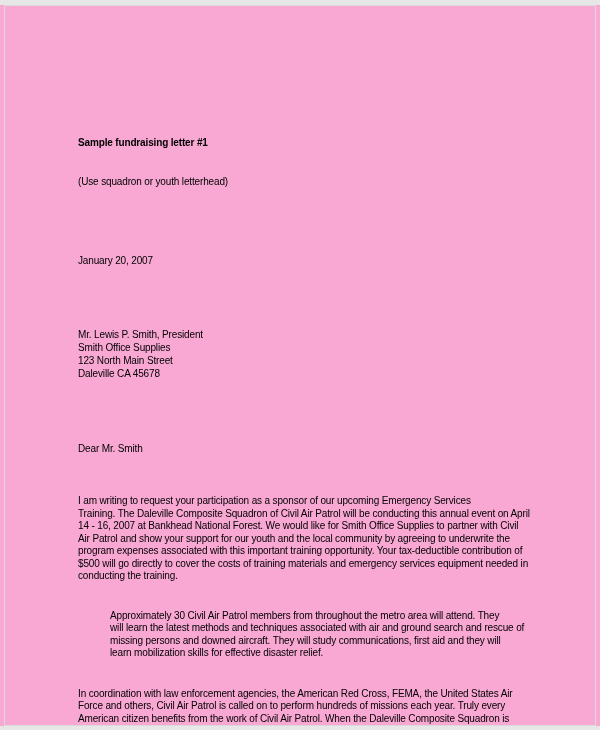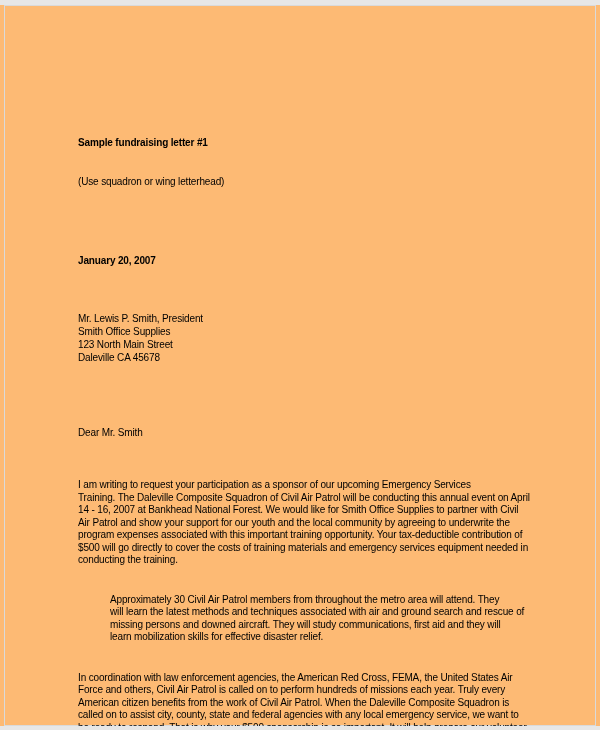--- a/index.html
+++ b/index.html
@@ -1,20 +1,20 @@
 <!DOCTYPE html>
 <html><head>
 <meta charset="utf-8">
 <style>
   html, body { margin: 0; padding: 0; background: #ffffff; }
   .page {
     position: relative;
     width: 600px;
     height: 730px;
-    background: #fdba74;
+    background: #f9a8d4;
     overflow: hidden;
     font-family: "Liberation Sans", sans-serif;
   }
   .edge-strip-top {
     position: absolute; top: 0; left: 0; width: 100%; height: 5px;
     background: #e7e7e7;
   }
   .edge-strip-bottom {
     position: absolute; bottom: 0; left: 0; width: 100%; height: 4px;
     background: #e7e7e7;
@@ -30,40 +30,40 @@
     top: 77px;
     right: 10px;
     color: #000000;
     font-size: 10px;
     letter-spacing: -0.15px;
     white-space: pre;        
   }
   .hdr  { line-height: 13px; }
   .hdr .b { font-weight: bold; }
   .block-header     { margin-bottom: 7px; }
-  .block-date       { line-height: 13px; margin-bottom: 12px; font-weight: bold; }
+  .block-date       { line-height: 13px; margin-bottom: 28px; }
   .block-recipient  { line-height: 13px; margin-bottom: 29px; }
   .block-salutation { line-height: 13px; margin-bottom: 7px; }
   .para             { line-height: 12.5px; }
   .p1 { margin-bottom: 5px; }
   .p2 { margin-bottom: 6px; margin-left: 32px; }
   .p3 { margin-bottom: 4px; }
 </style>
 </head>
 <body>
 
 <div class="page">
   <div class="edge-strip-top"></div>
   <div class="page-frame"></div>
 
   <div class="content">
 
     <div class="hdr block-header">
       <div class="b">Sample fundraising letter #1</div>
-      <div>(Use squadron or wing letterhead)</div>
+      <div>(Use squadron or youth letterhead)</div>
     </div>
 
     <div class="block-date">January 20, 2007</div>
 
     <div class="block-recipient">Mr. Lewis P. Smith, President
 Smith Office Supplies
 123 North Main Street
 Daleville CA 45678</div>
 
     <div class="block-salutation">Dear Mr. Smith</div>

